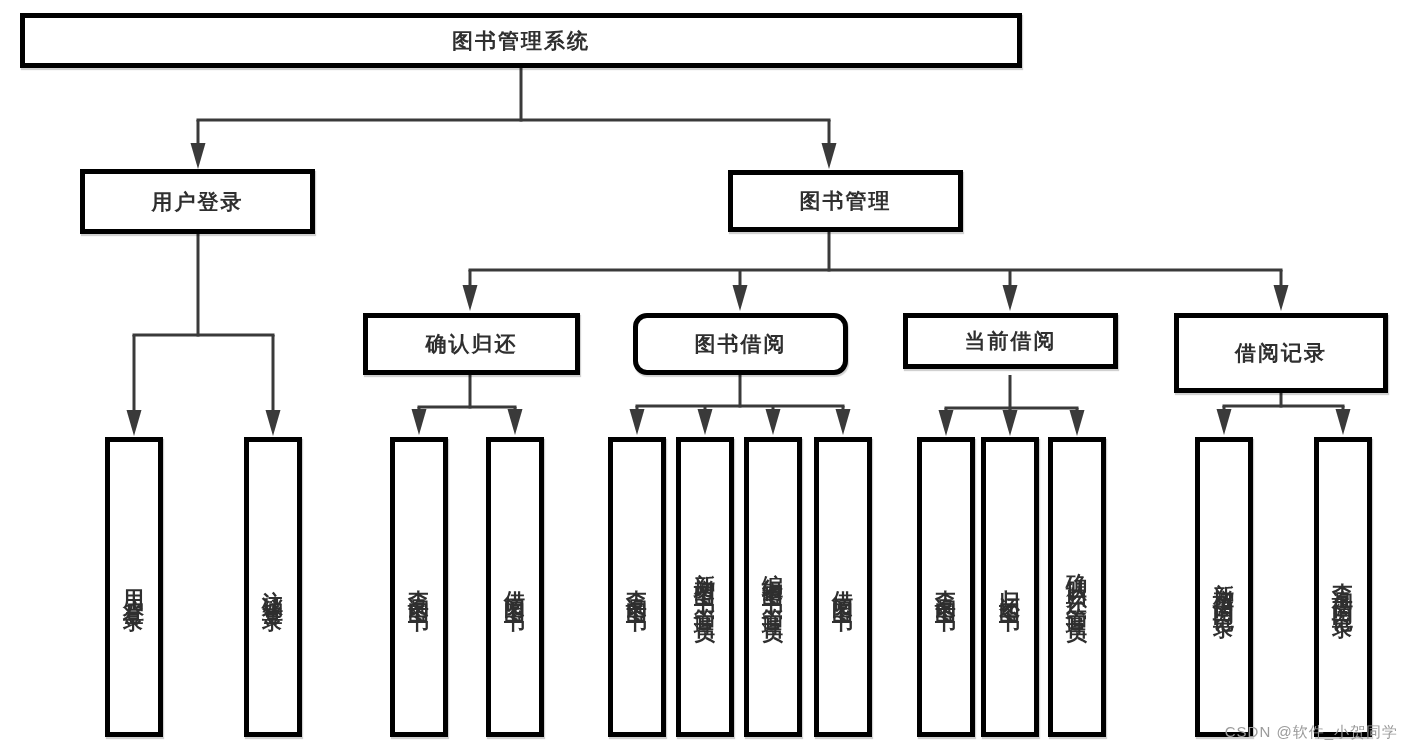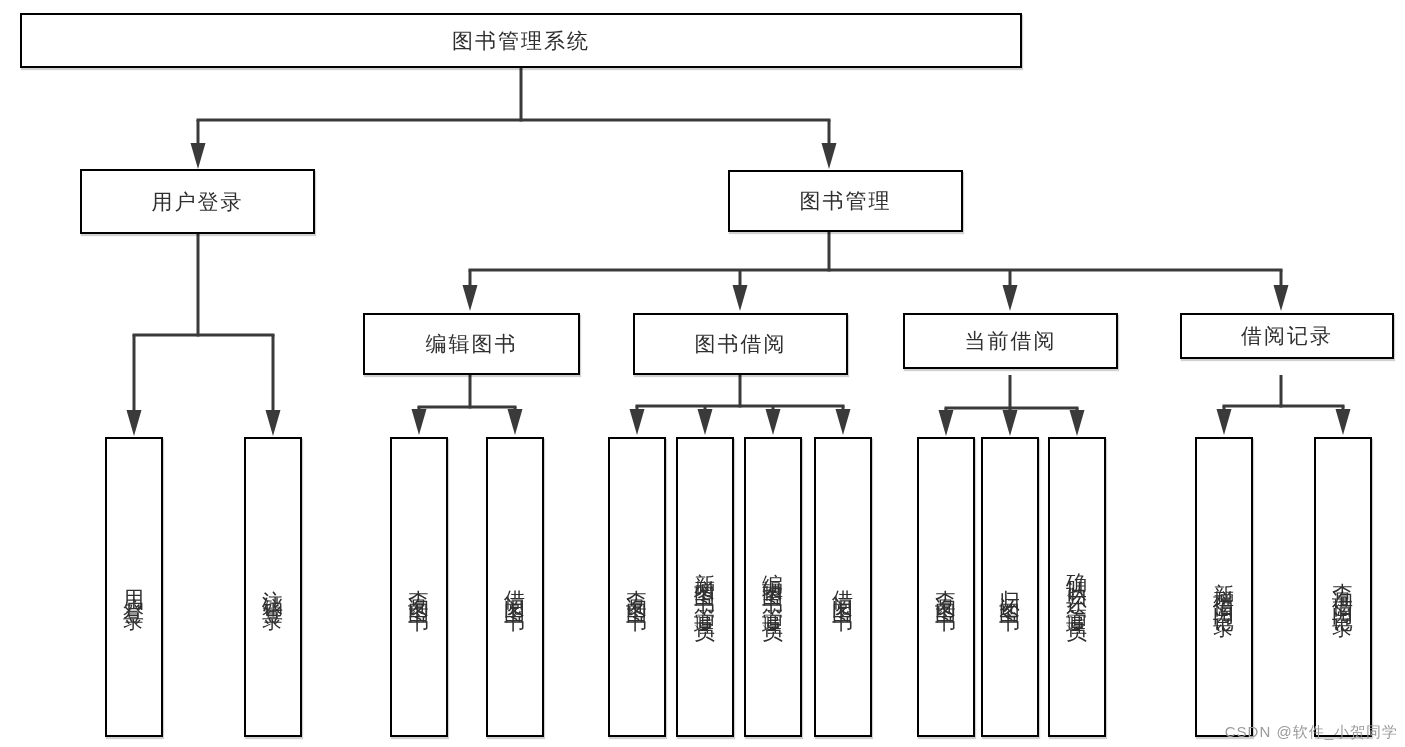--- a/index.html
+++ b/index.html
@@ -8,35 +8,36 @@
     width:1405px;height:747px;
     background:#ffffff;
     font-family:"Liberation Sans","DejaVu Sans",sans-serif;
     overflow:hidden;
   }
   #connectors{position:absolute;left:0;top:0;width:1405px;height:747px;}
   .node{
     position:absolute;
     box-sizing:border-box;
     background:#ffffff;
-    border:2px solid #000000;
+    border:5px solid #000000;
     box-shadow:1px 2px 1px rgba(0,0,0,0.18);
     display:flex;align-items:center;justify-content:center;
     color:#2f2f2f;
     font-size:21px;
     letter-spacing:2px;
     white-space:nowrap;
+    font-weight:bold;
   }
   .root  {left:20px;  top:13px;  width:1002px; height:55px;}
   .l1a   {left:80px;  top:169px; width:235px;  height:65px;}
   .l1b   {left:712px; top:170px; width:235px;  height:62px;margin-left:16px;}
   .sec0  {left:363px; top:313px; width:217px;  height:62px;}
-  .sec1  {left:633px; top:313px; width:215px;  height:62px;}
+  .sec1  {left:633px; top:313px; width:215px;  height:62px;border-radius:14px;}
   .sec2  {left:903px; top:313px; width:215px;  height:56px;}
-  .sec3  {left:1174px;top:313px; width:214px;  height:46px;margin-left:6px;}
+  .sec3  {left:1174px;top:313px; width:214px;  height:80px;}
   .leaf{
     top:437px;height:300px;width:58px;
     writing-mode:vertical-rl;
     text-orientation:mixed;
     letter-spacing:7px;
     font-size:21px;
     line-height:1;
   }
   .watermark{
     position:absolute;
@@ -114,21 +115,21 @@
     <polygon class="ahead" points="1224,435 1216.5,409 1231.5,409"></polygon>
     <line class="cline" x1="1343" y1="406" x2="1343" y2="413"></line>
     <polygon class="ahead" points="1343,435 1335.5,409 1350.5,409"></polygon>
   </svg>
 
   <div class="node root">图书管理系统</div>
 
   <div class="node l1a">用户登录</div>
   <div class="node l1b">图书管理</div>
 
-  <div class="node sec0">编辑图书</div>
+  <div class="node sec0">确认归还</div>
   <div class="node sec1">图书借阅</div>
   <div class="node sec2">当前借阅</div>
   <div class="node sec3">借阅记录</div>
 
   <div class="node leaf" style="left:105px">用户登录</div>
   <div class="node leaf" style="left:244px">注销登录</div>
 
   <div class="node leaf" style="left:390px">查询图书</div>
   <div class="node leaf" style="left:486px">借阅图书</div>
 

